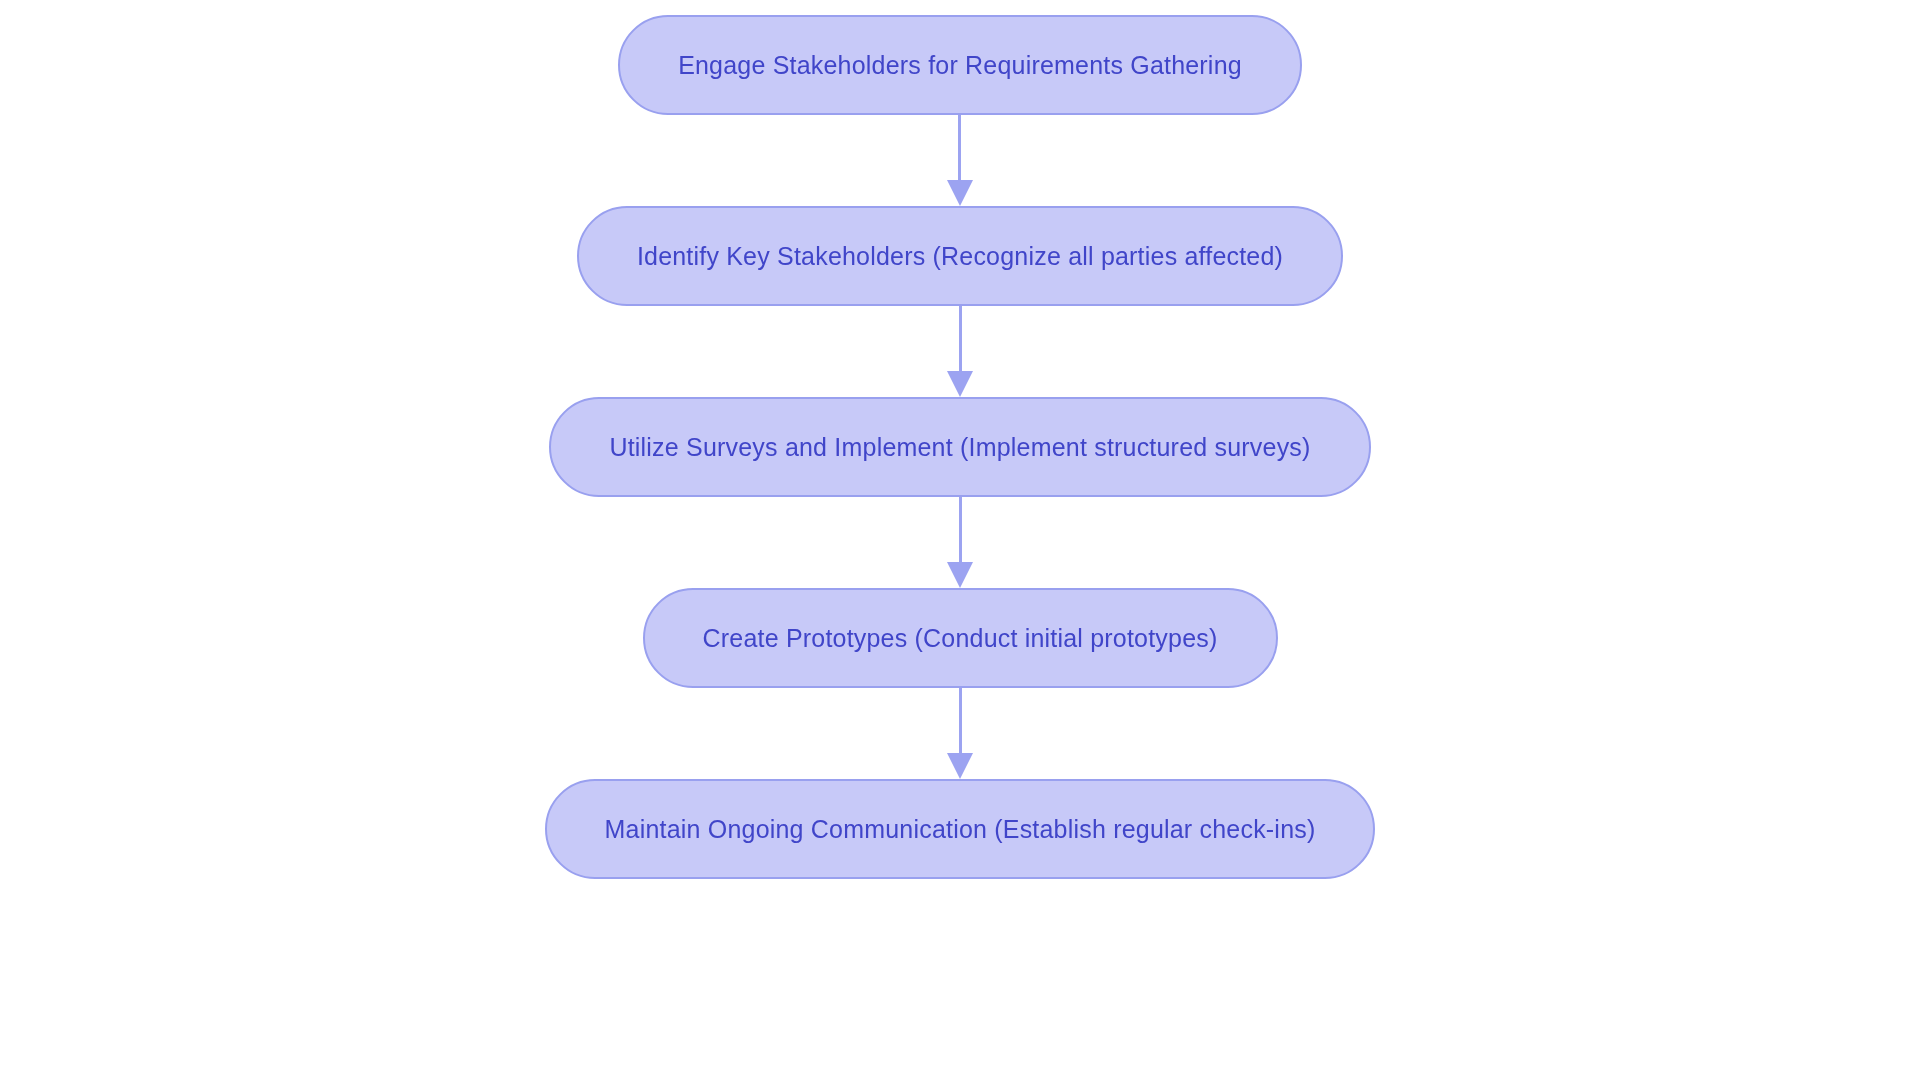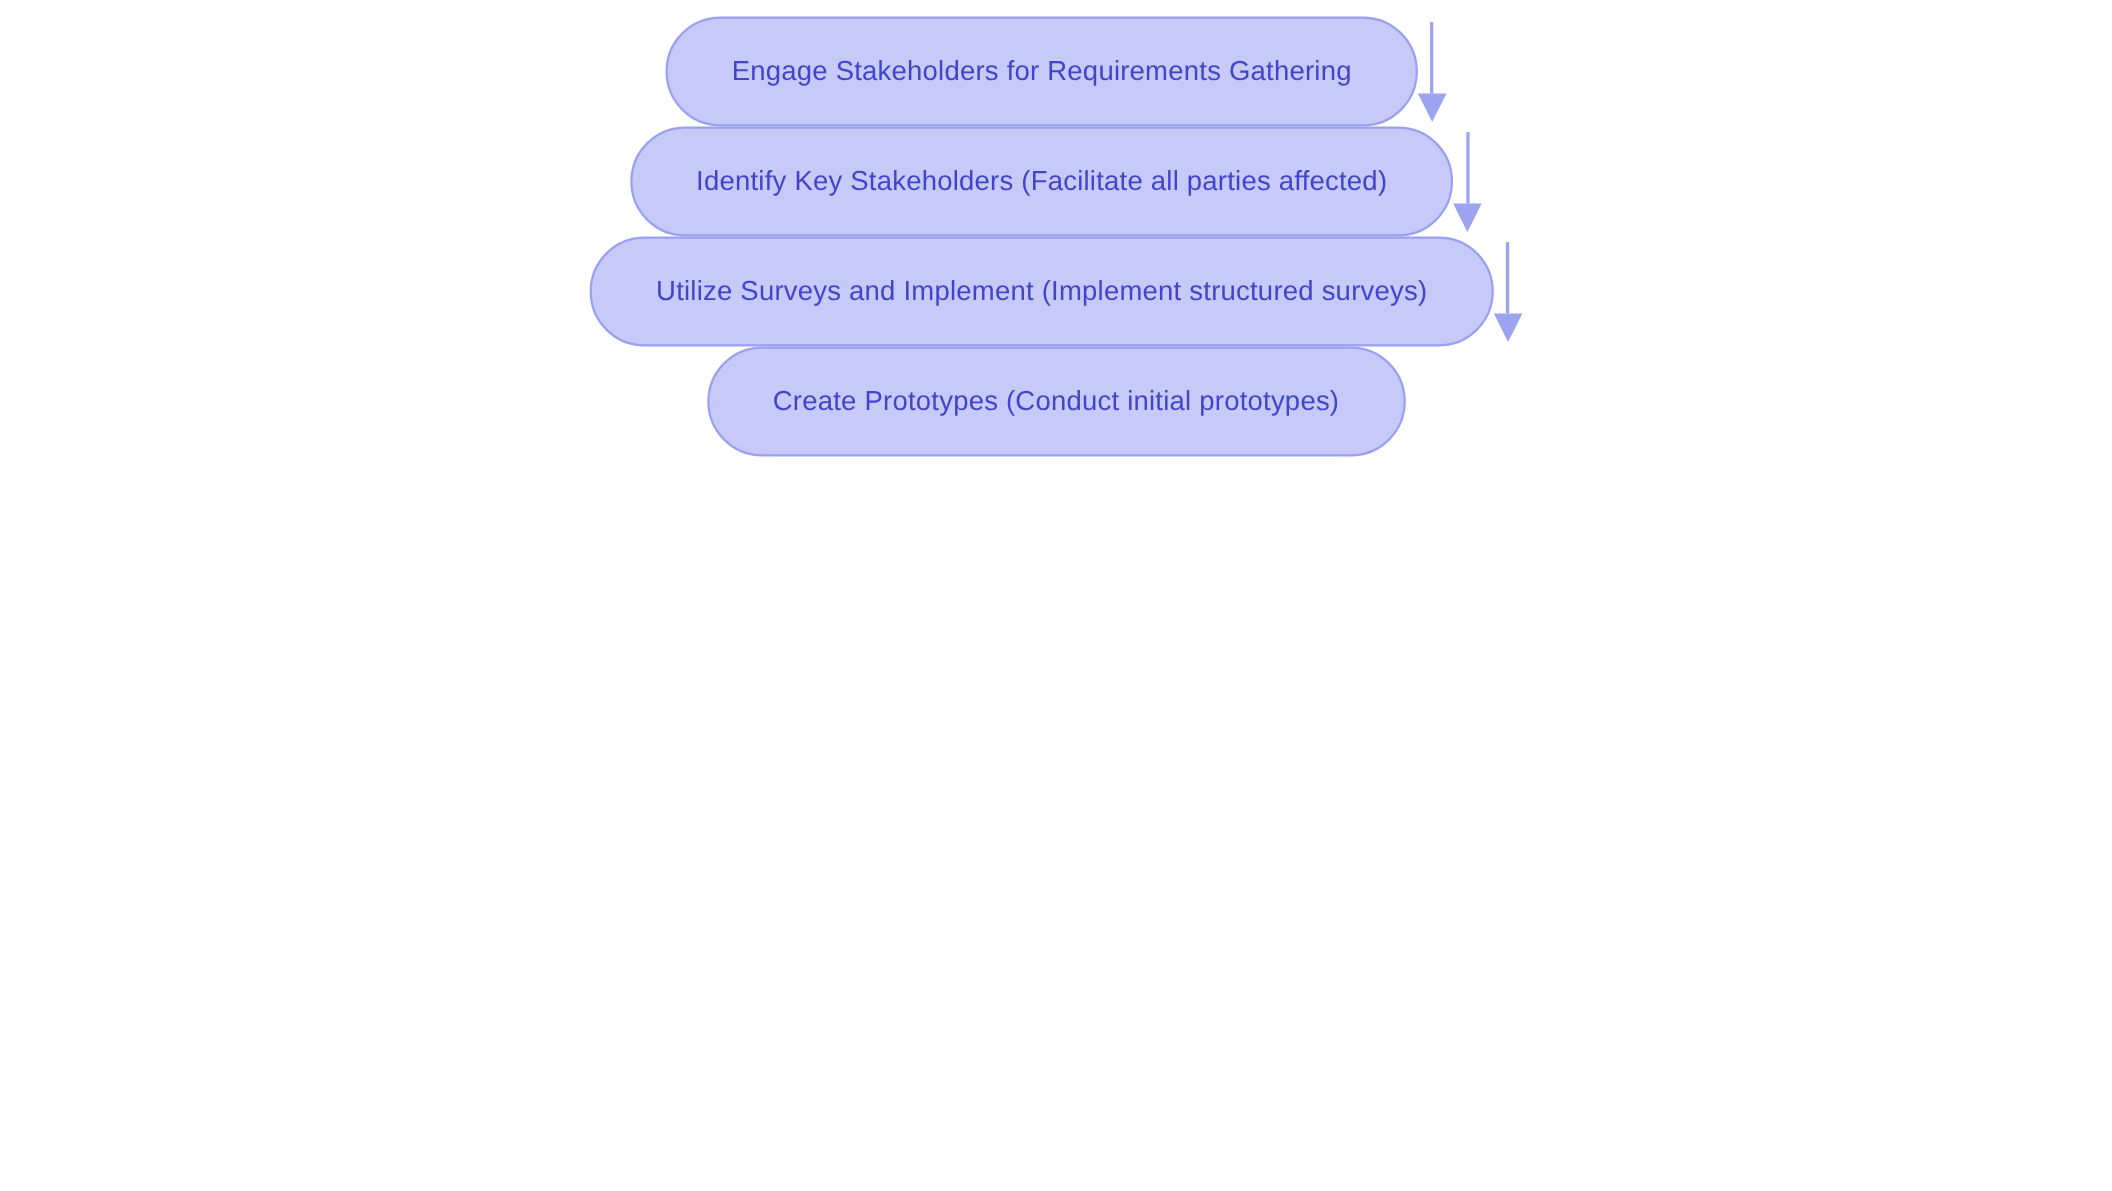--- a/index.html
+++ b/index.html
@@ -16,21 +16,21 @@
     width: 1920px;
     height: 1083px;
     display: flex;
     flex-direction: column;
     align-items: center;
     padding-top: 15px;
   }
 
   .step {
     display: flex;
-    flex-direction: row;
+    flex-direction: column;
     align-items: center;
   }
 
   .node {
     height: 100px;
     padding: 0 58px;
     display: flex;
     align-items: center;
     justify-content: center;
     background: var(--node-fill, #c7c9f8);
@@ -79,21 +79,21 @@
         <span class="node-label">Engage Stakeholders for Requirements Gathering</span>
       </div>
       <div class="arrow">
         <div class="arrow-stem"></div>
         <div class="arrow-head"></div>
       </div>
     </div>
 
     <div class="step">
       <div class="node">
-        <span class="node-label">Identify Key Stakeholders (Facilitate all parties affected)</span>
+        <span class="node-label">Identify Key Stakeholders (Recognize all parties affected)</span>
       </div>
       <div class="arrow">
         <div class="arrow-stem"></div>
         <div class="arrow-head"></div>
       </div>
     </div>
 
 
     <div class="step">
       <div class="node">
@@ -108,13 +108,19 @@
     <div class="step">
       <div class="node">
         <span class="node-label">Create Prototypes (Conduct initial prototypes)</span>
       </div>
       <div class="arrow">
         <div class="arrow-stem"></div>
         <div class="arrow-head"></div>
       </div>
     </div>
 
+    <div class="step">
+      <div class="node">
+        <span class="node-label">Maintain Ongoing Communication (Establish regular check-ins)</span>
+      </div>
+
+    </div>
   </div>
 
 </body></html>

